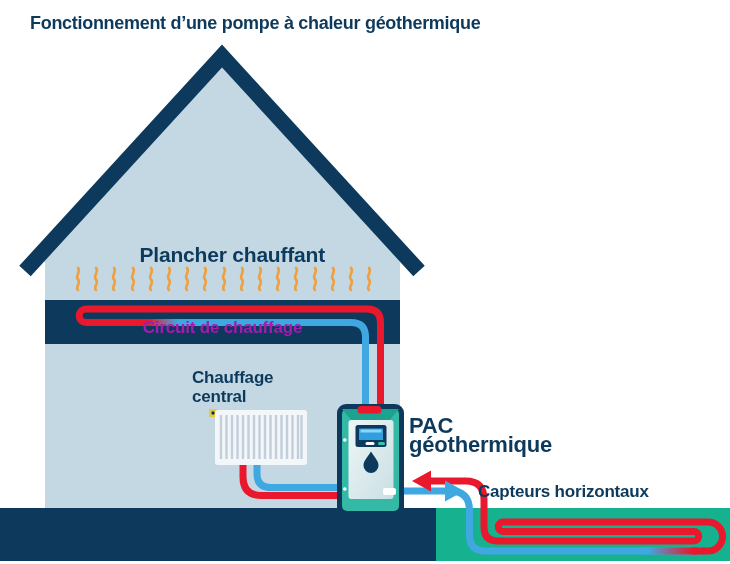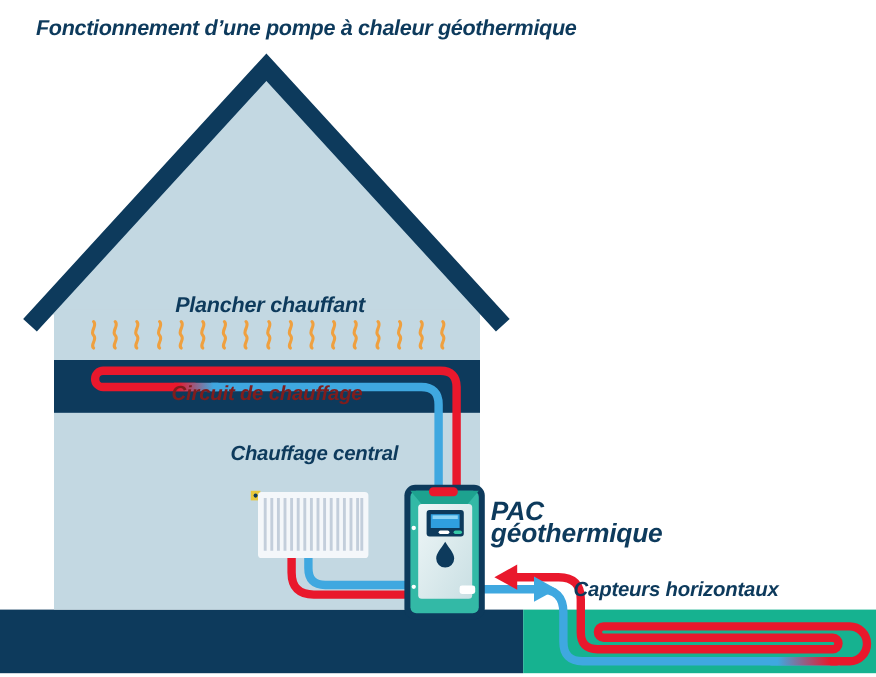--- a/index.html
+++ b/index.html
@@ -1,29 +1,29 @@
 <!DOCTYPE html>
 <html><head>
 <meta charset="utf-8">
 <style>
   html,body{margin:0;padding:0;background:#fff;}
   .canvas{
     position:relative;width:730px;height:564px;background:#ffffff;
-    overflow:hidden;font-family:"Liberation Sans",sans-serif;font-style:italic;
+    overflow:hidden;font-family:"Liberation Sans",sans-serif;
   }
   .diagram-svg{position:absolute;left:0;top:0;}
   .label{
     position:absolute;font-weight:700;color:#0d3a5c;
     letter-spacing:-0.2px;line-height:19px;
   }
   .title{
     left:30px;top:14px;font-size:18px;letter-spacing:-0.3px;white-space:nowrap;
   }
-  .lbl-plancher{left:125px;top:245px;width:200px;text-align:center;font-size:18px;}
-  .lbl-circuit{left:45px;top:318px;width:355px;text-align:center;font-size:17px;color:#7f1d1d;}
+  .lbl-plancher{left:125px;top:245px;width:200px;text-align:right;font-size:21px;}
+  .lbl-circuit{left:45px;top:318px;width:355px;text-align:center;font-size:17px;color:#a21caf;}
   .lbl-chauffage-central{left:192px;top:368px;width:140px;text-align:left;font-size:17px;}
   .lbl-pac{left:409px;top:416px;width:130px;text-align:left;font-size:22px;}
   .lbl-capteurs{left:478px;top:482px;font-size:17px;white-space:nowrap;}
 </style>
 </head>
 <body>
 
 <div class="canvas">
 
   <svg class="diagram-svg" width="730" height="564" viewBox="0 0 730 564">

